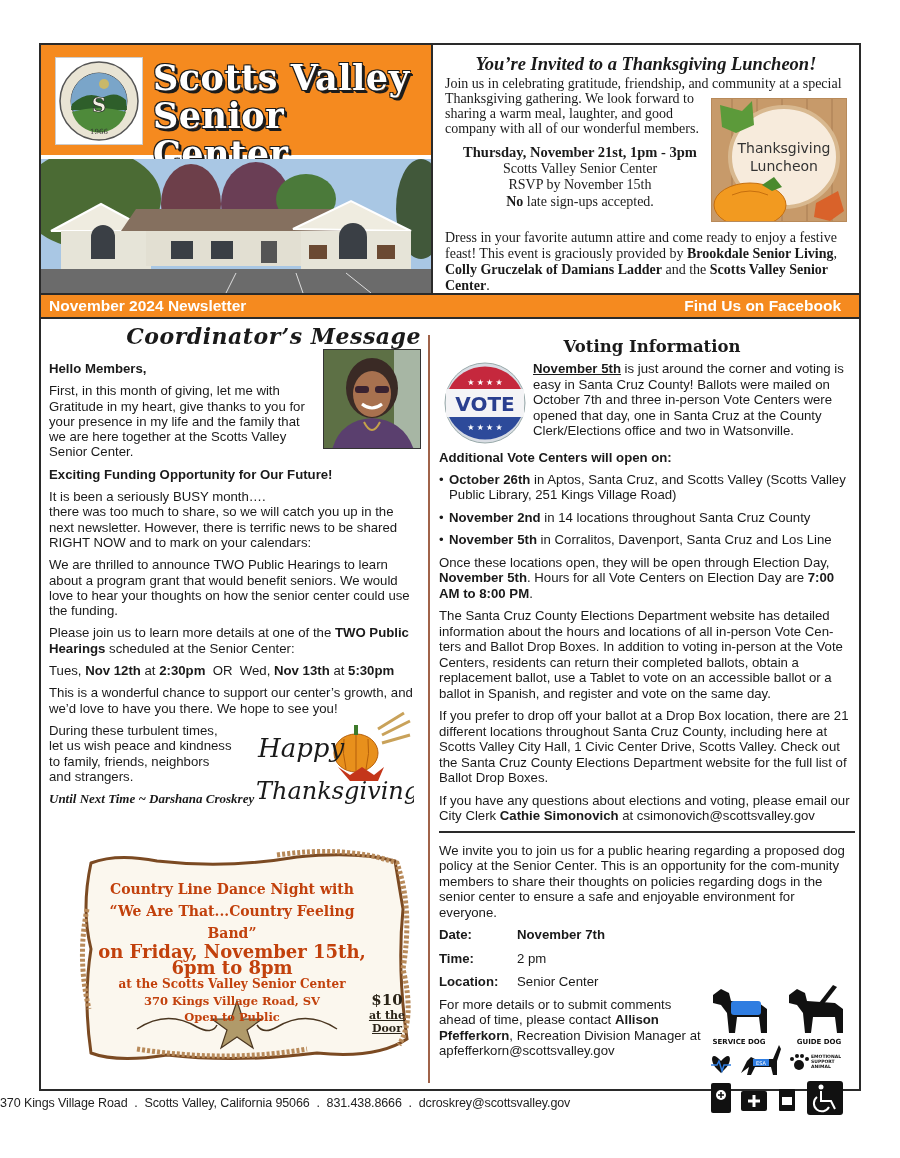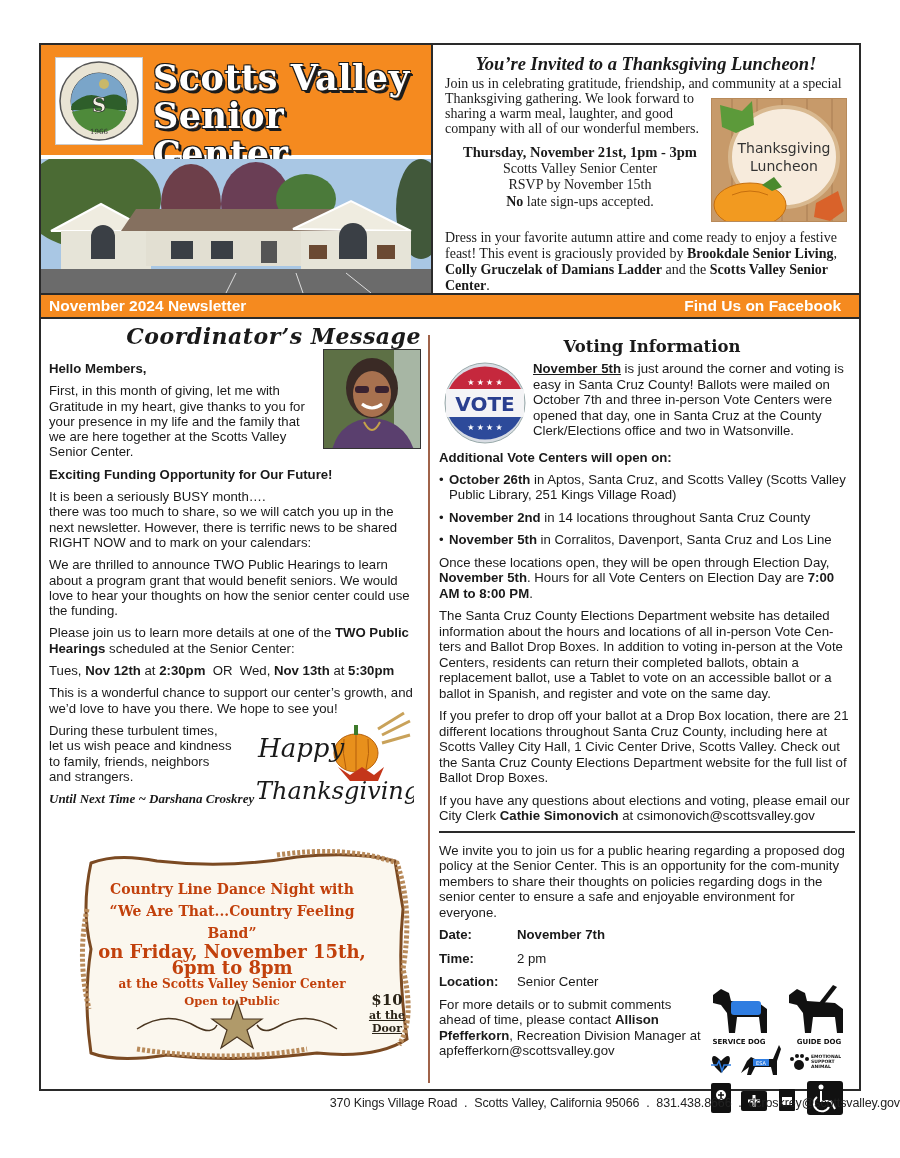--- a/index.html
+++ b/index.html
@@ -72,21 +72,21 @@
     .bullets li::before { content: "•"; position: absolute; left: 0; top: 0; }
     .hr-black { height: 2px; background: #2a2a2a; margin: 6px 0 10px 0; }
     .dog-head { font-weight: bold; font-size: 16px; line-height: 18px; margin-bottom: 8px; }
     .dog-body { width: 416px; }
     .dog-info { display: grid; grid-template-columns: 78px auto; row-gap: 8px; margin-bottom: 7px; width: 260px; }
     .dog-info .k { font-weight: bold; }
     .dog-left { width: 262px; }
     .dog-icons { position: absolute; left: 268px; top: 648px; width: 148px; height: 138px; }
     .dog-icons svg { width: 148px; height: 138px; }
 
-    .footer { position: absolute; left: 0; top: 1096px; width: 900px; text-align: right; font-size: 12.5px; color: #222; letter-spacing: -0.1px; }
+    .footer { position: absolute; left: 0; top: 1096px; width: 900px; text-align: left; font-size: 12.5px; color: #222; letter-spacing: -0.1px; }
   </style>
 </head>
 <body>
 
 <div class="page">
 
   <div class="hdr-left">
     <div class="title-band">
       <div class="seal">
         <svg viewBox="0 0 82 82">
@@ -233,20 +233,21 @@
         <g>
           <polygon points="160,152 166,170 185,170 170,181 176,199 160,188 144,199 150,181 135,170 154,170" fill="#b09a6a" stroke="#4a3620" stroke-width="1.2"></polygon>
         </g>
         <path d="M60 180 Q90 160 120 178 Q135 186 140 176 M180 176 Q186 186 200 178 Q230 160 260 180" fill="none" stroke="#4a3620" stroke-width="1.5"></path>
       </svg>
       <div class="dance-text">
         <div class="l1">Country Line Dance Night with</div>
         <div class="l2">“We Are That...Country Feeling Band”</div>
         <div class="l3">on Friday, November 15th, 6pm to 8pm</div>
         <div class="l4">at the Scotts Valley Senior Center</div>
+        <div class="l5">370 Kings Village Road, SV</div>
         <div class="l6">Open to Public</div>
       </div>
       <div class="dance-price">
         <div class="amt">$10</div>
         <div class="sub">at the</div>
         <div class="sub">Door</div>
       </div>
     </div>
   </div>
 

